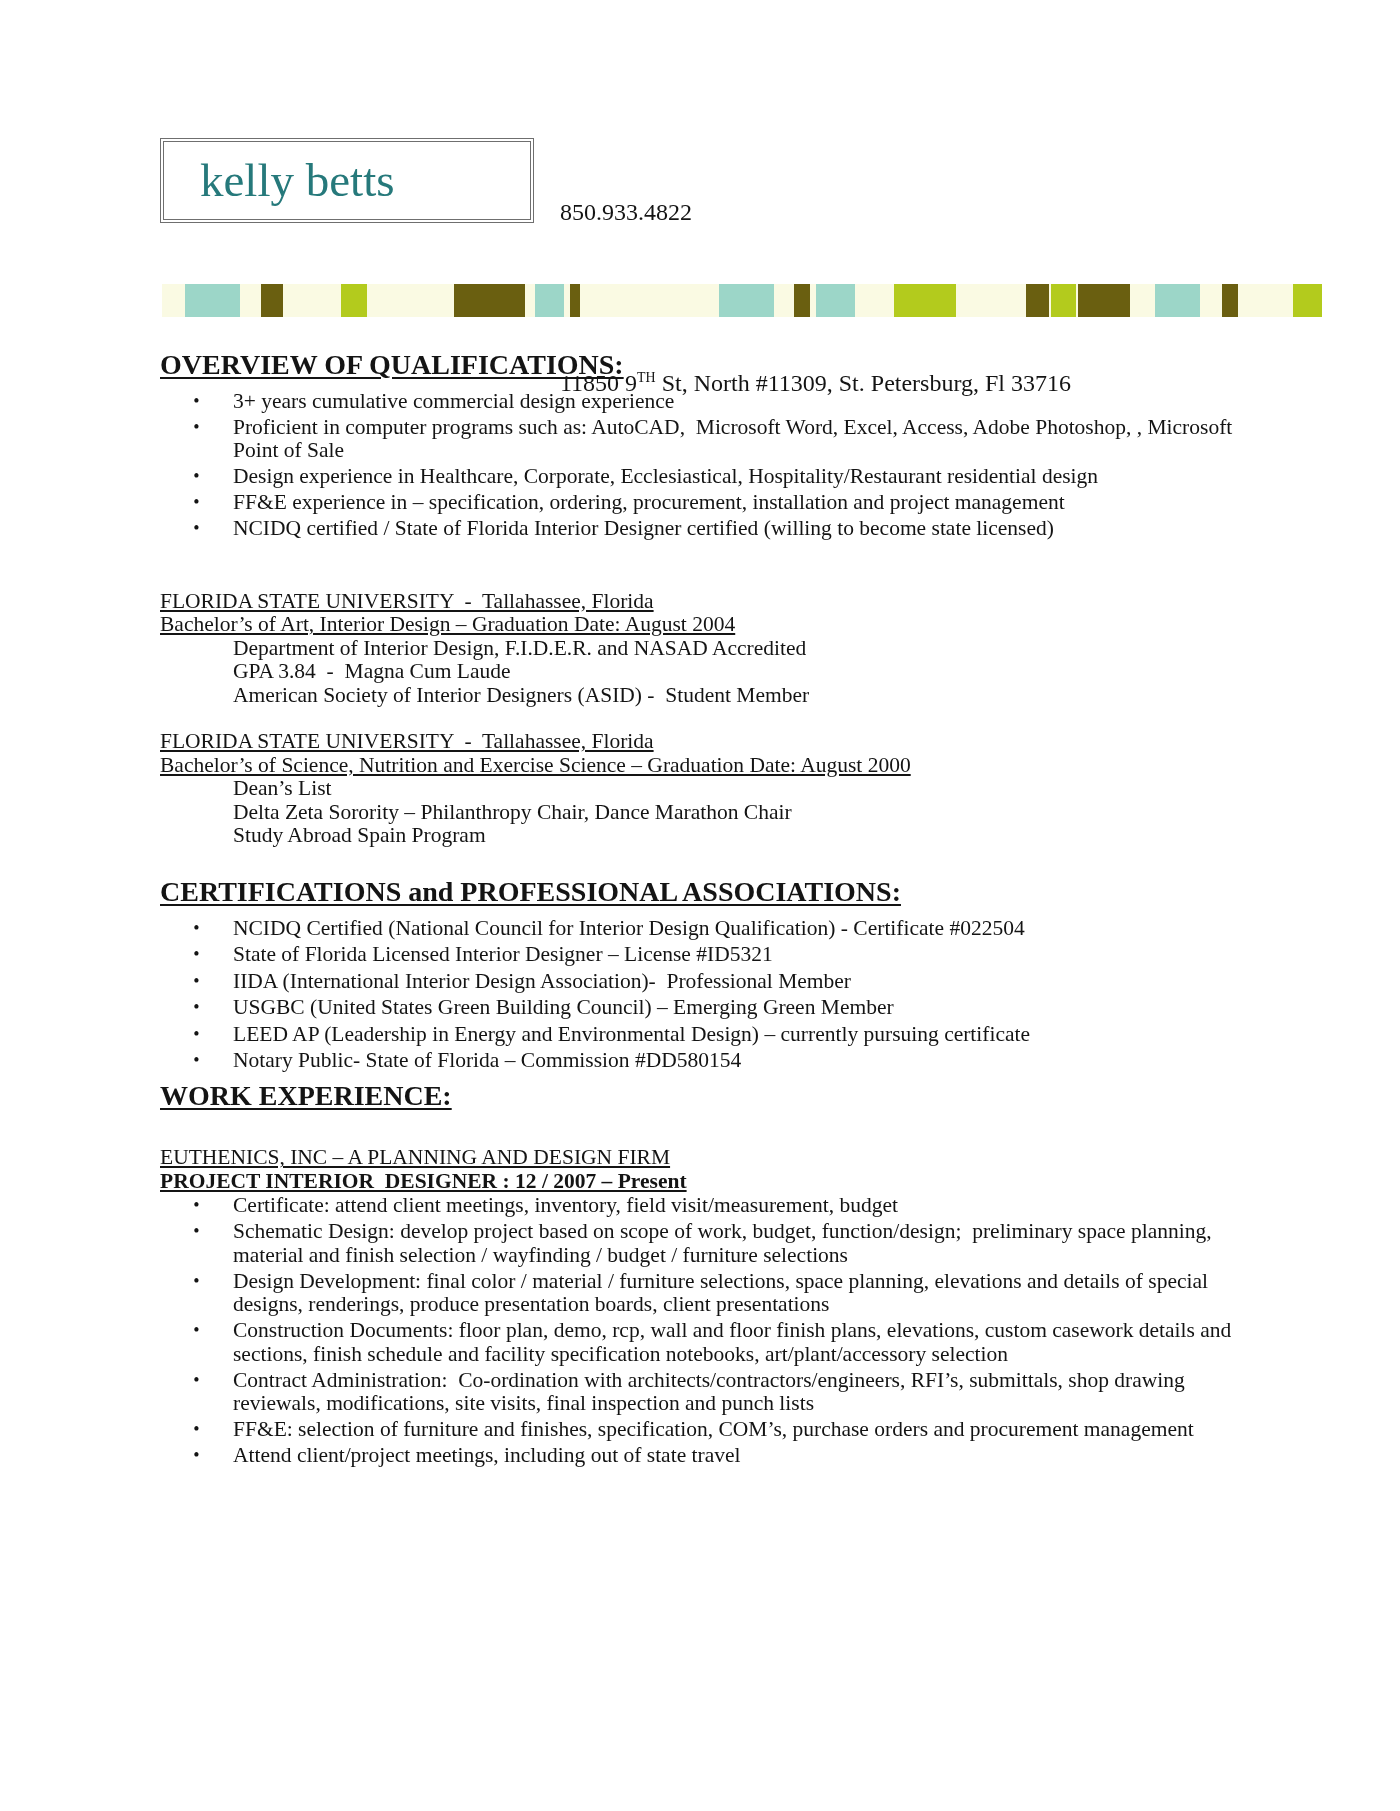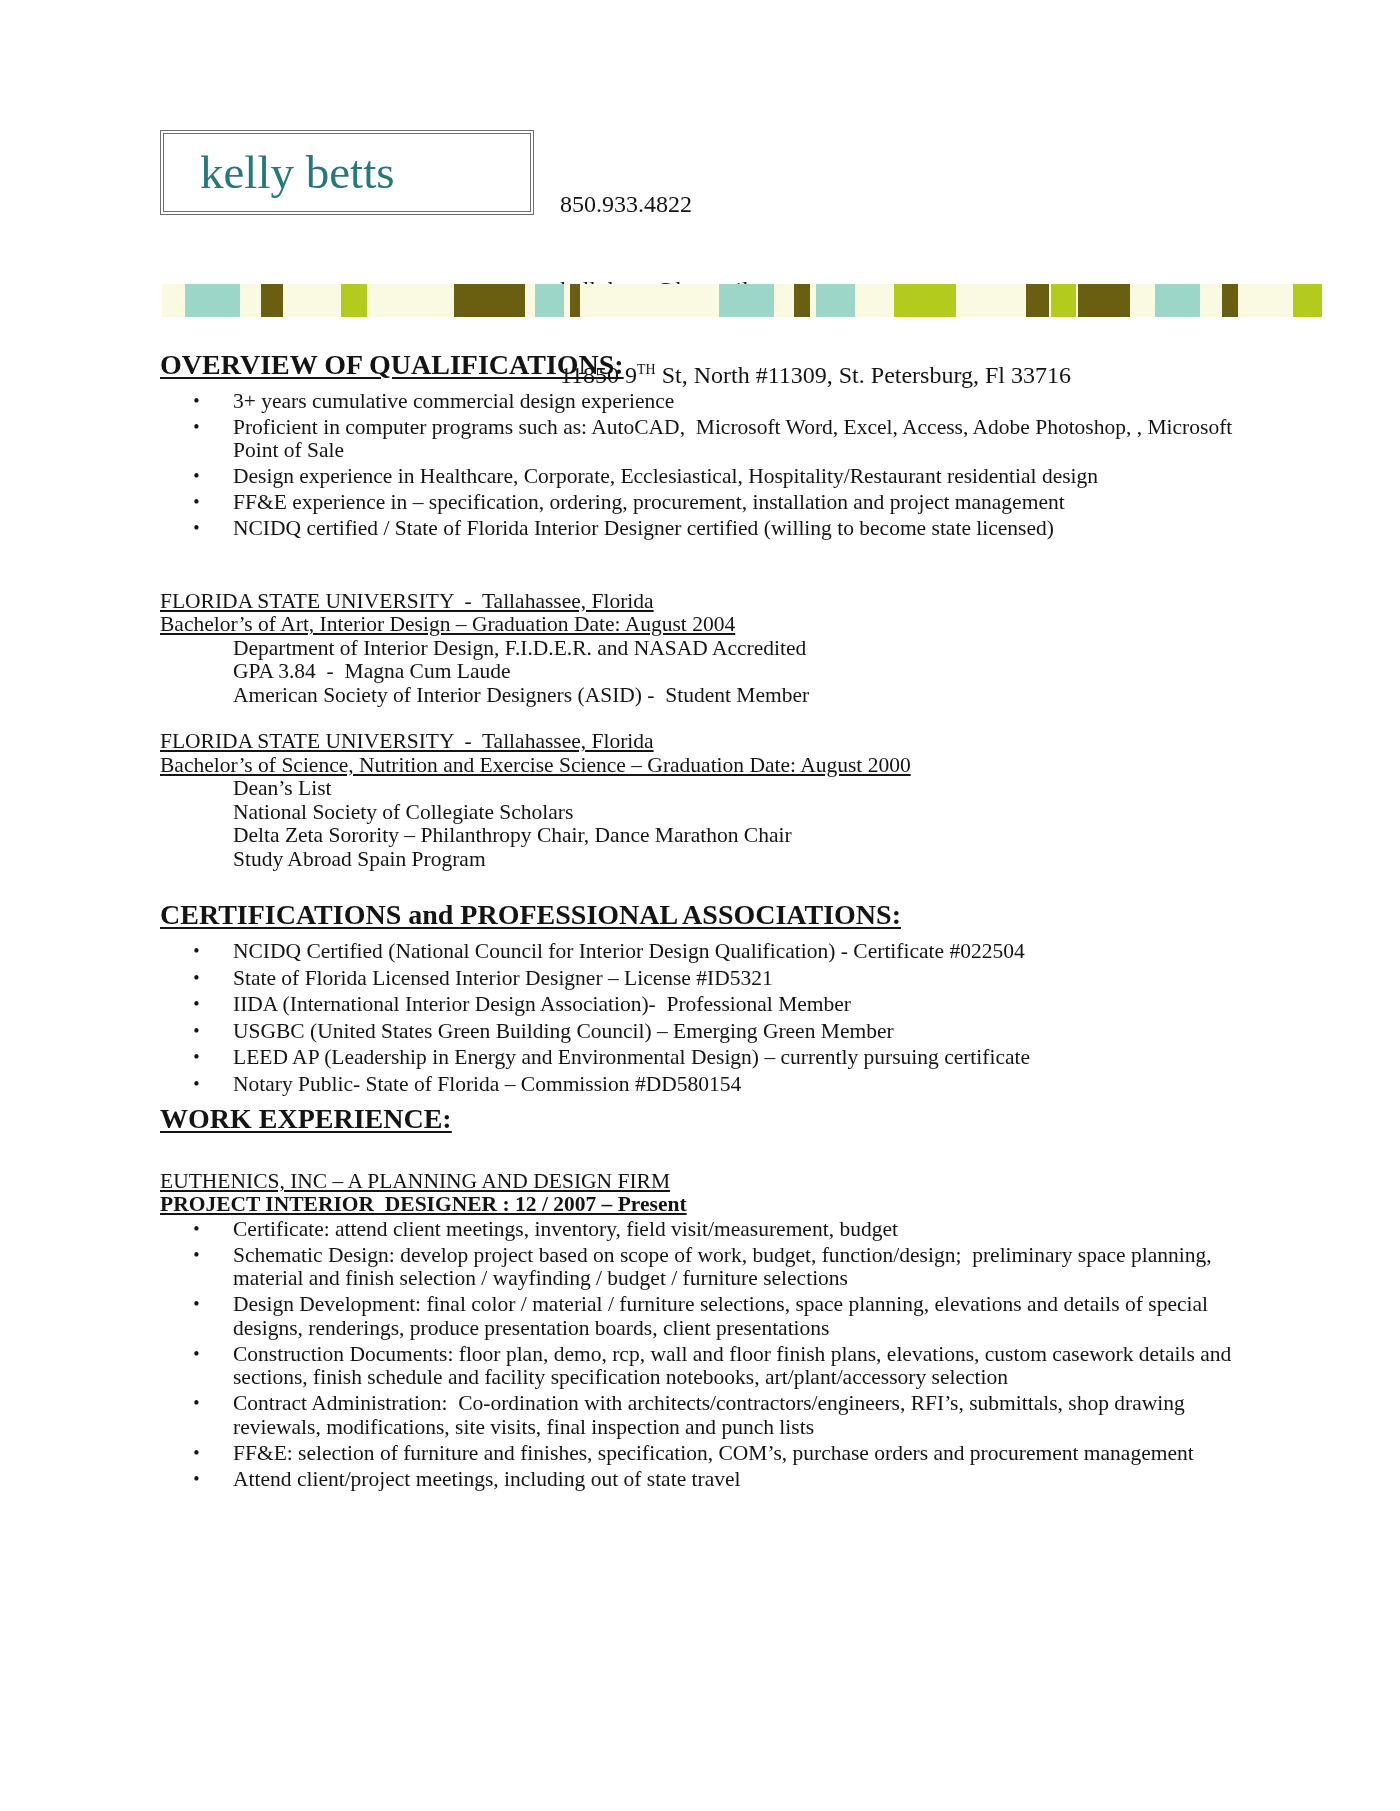--- a/index.html
+++ b/index.html
@@ -3,21 +3,21 @@
 <meta charset="utf-8">
 <style>
   html,body { margin:0; padding:0; background:#fff; }
   .page {
     position:relative; width:1400px; height:1811px; background:#ffffff;
     font-family:"Liberation Serif","DejaVu Serif",serif; color:#141414;
     overflow:hidden;
   }
 
   
-  .header { position:absolute; top:130px; left:160px; display:flex; align-items:flex-start; }
+  .header { position:absolute; top:138px; left:160px; display:flex; align-items:flex-start; }
   .name-box {
     width:330px; height:77px; border:4px double #6f6f6f; background:#fff;
     display:flex; align-items:center; padding-left:36px;
   }
   .name { font-size:47px; line-height:1; }
   .contact { margin-left:26px; font-size:24px; line-height:28.5px; padding-top:3px; white-space:pre-wrap; }
   .contact sup { font-size:0.58em; vertical-align:super; line-height:0; }
 
   
   .stripe { position:absolute; top:284px; left:162px; width:1160px; height:33px; }
@@ -113,21 +113,20 @@
         <div class="line">FLORIDA STATE UNIVERSITY  -  Tallahassee, Florida</div>
         <div class="line">Bachelor’s of Art, Interior Design – Graduation Date: August 2004</div>
         <div class="detail">Department of Interior Design, F.I.D.E.R. and NASAD Accredited</div>
         <div class="detail">GPA 3.84  -  Magna Cum Laude</div>
         <div class="detail">American Society of Interior Designers (ASID) -  Student Member</div>
       </div>
       <div class="school school-gap">
         <div class="line">FLORIDA STATE UNIVERSITY  -  Tallahassee, Florida</div>
         <div class="line">Bachelor’s of Science, Nutrition and Exercise Science – Graduation Date: August 2000</div>
         <div class="detail">Dean’s List</div>
-        <div class="detail">National Society of Collegiate Scholars</div>
         <div class="detail">Delta Zeta Sorority – Philanthropy Chair, Dance Marathon Chair</div>
         <div class="detail">Study Abroad Spain Program</div>
       </div>
     </section>
 
     <section class="sec-certs">
       <h2 class="sec-heading">CERTIFICATIONS and PROFESSIONAL ASSOCIATIONS:</h2>
       <div class="bullet-row">
         <span class="dot">•</span>
         <span class="btext">NCIDQ Certified (National Council for Interior Design Qualification) - Certificate #022504</span>

